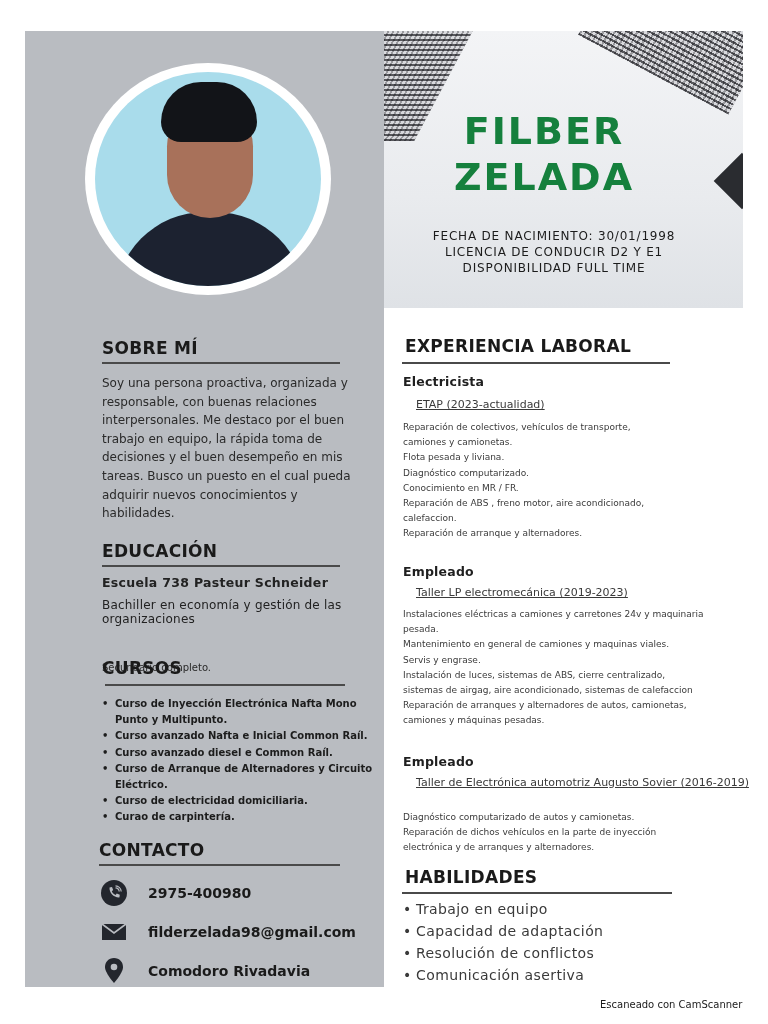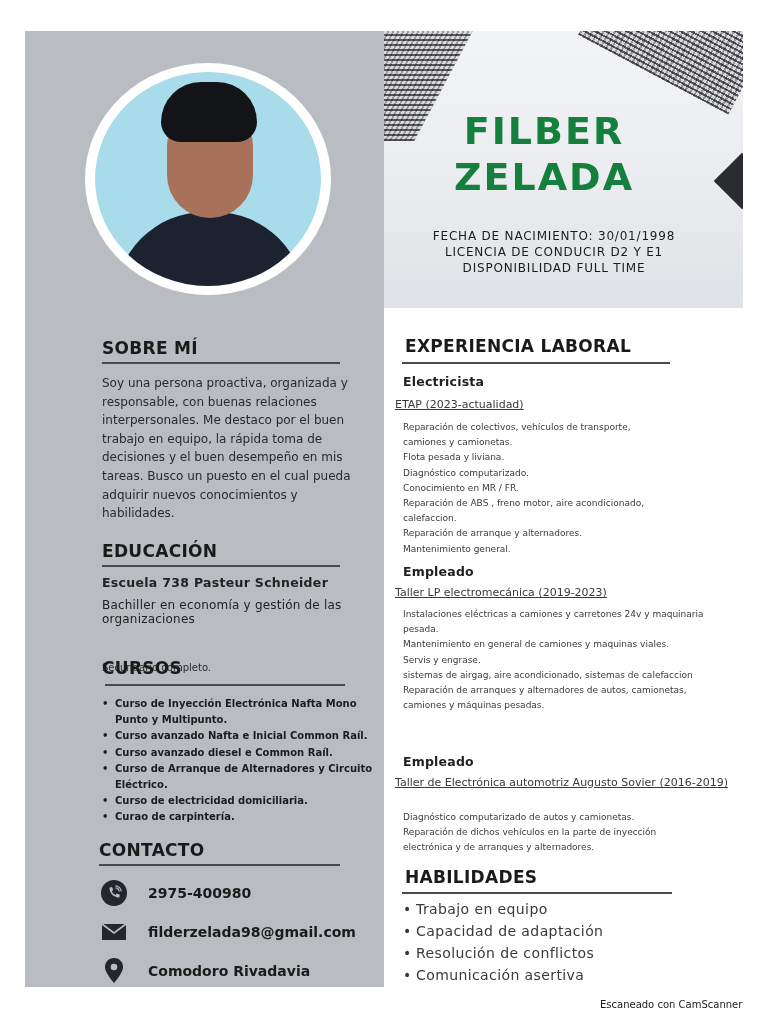--- a/index.html
+++ b/index.html
@@ -54,21 +54,21 @@
     .bld-a { left: -20px; top: -40px; width: 90px; height: 150px; transform: skewX(-28deg); }
     .bld-b { left: 210px; top: -60px; width: 170px; height: 110px; transform: rotate(28deg); }
     .bld-c { left: 338px; top: 130px; width: 40px; height: 40px; transform: rotate(45deg); background: #2a2c30; }
 
     .name { position: absolute; left: 384px; top: 108px; width: 320px; text-align: center;
       font-size: 38px; font-weight: bold; line-height: 46px; letter-spacing: 2px; color: #15803d; }
     .hero-info { position: absolute; left: 384px; top: 228px; width: 340px; text-align: center;
       font-size: 12px; line-height: 16px; letter-spacing: 0.8px; color: #1c1c1c; }
 
     .job-title { position: absolute; left: 403px; font-size: 12.5px; font-weight: bold; letter-spacing: 0.2px; color: #1f1f1f; }
-    .job-company { position: absolute; left: 395px; width: 335px; font-size: 11px; line-height: 13px; color: #3a3a3a; text-decoration: underline; }
+    .job-company { position: absolute; left: 416px; width: 335px; font-size: 11px; line-height: 13px; color: #3a3a3a; text-decoration: underline; }
     .job-desc { position: absolute; left: 403px; width: 345px; font-size: 9px; line-height: 15.2px; color: #3a3a3a; }
 
     .skills { position: absolute; left: 403px; top: 898px; list-style: none; }
     .skills li { position: relative; padding-left: 13px; font-size: 14px; line-height: 22px; letter-spacing: 0.4px; color: #3a3a3a; }
     .skills li::before { content: "•"; position: absolute; left: 0; top: 0; }
 
     .watermark { position: absolute; left: 600px; top: 999px; font-size: 10px; color: #1a1a1a; }
   </style>
 </head>
 <body>
@@ -160,30 +160,30 @@
 <div class="job-company" style="top:398px;">ETAP (2023-actualidad)</div>
 <div class="job-desc" style="top:420px;">
   <div>Reparación de colectivos, vehículos de transporte,</div>
   <div>camiones y camionetas.</div>
   <div>Flota pesada y liviana.</div>
   <div>Diagnóstico computarizado.</div>
   <div>Conocimiento en MR / FR.</div>
   <div>Reparación de ABS , freno motor, aire acondicionado,</div>
   <div>calefaccion.</div>
   <div>Reparación de arranque y alternadores.</div>
-  <div>Mantenimiento general.</div>
 </div>
 
 <div class="job-title" style="top:564px;">Empleado</div>
 <div class="job-company" style="top:586px;">Taller LP electromecánica (2019-2023)</div>
 <div class="job-desc" style="top:607px;">
   <div>Instalaciones eléctricas a camiones y carretones 24v y maquinaria</div>
   <div>pesada.</div>
   <div>Mantenimiento en general de camiones y maquinas viales.</div>
   <div>Servis y engrase.</div>
+  <div>Instalación de luces, sistemas de ABS, cierre centralizado,</div>
   <div>sistemas de airgag, aire acondicionado, sistemas de calefaccion</div>
   <div>Reparación de arranques y alternadores de autos, camionetas,</div>
   <div>camiones y máquinas pesadas.</div>
 </div>
 
 <div class="job-title" style="top:754px;">Empleado</div>
 <div class="job-company" style="top:776px;">Taller de Electrónica automotriz Augusto Sovier (2016-2019)</div>
 <div class="job-desc" style="top:810px;">
   <div>Diagnóstico computarizado de autos y camionetas.</div>
   <div>Reparación de dichos vehículos en la parte de inyección</div>

